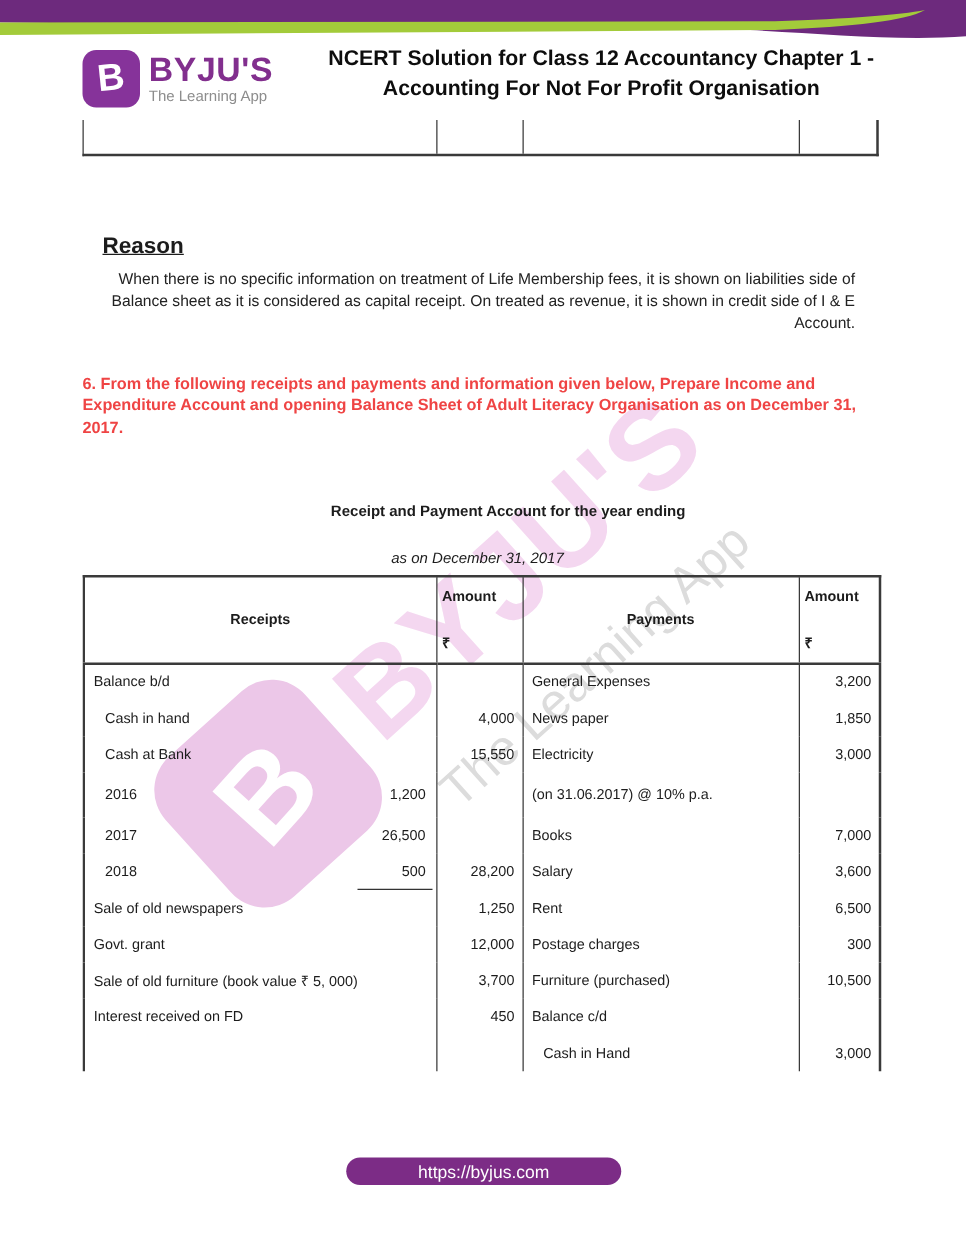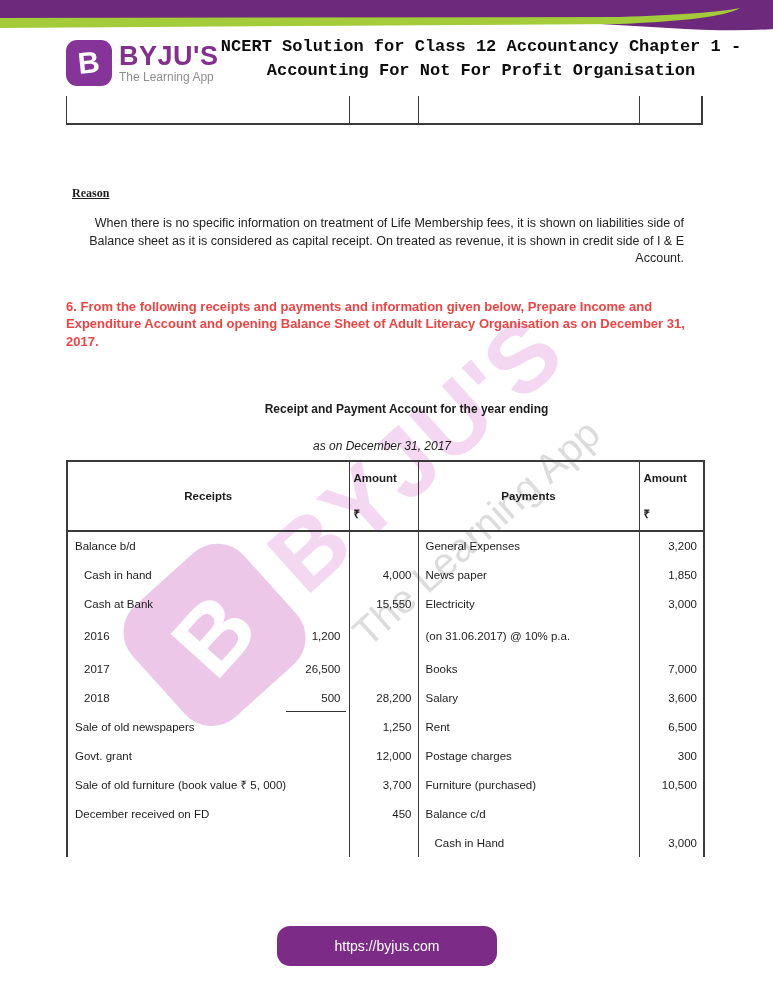--- a/index.html
+++ b/index.html
@@ -16,33 +16,33 @@
     width:46px; height:46px; border-radius:11px; background:#86339a;
     display:flex; align-items:center; justify-content:center;
   }
   .logo-badge span { color:#ffffff; font-size:30px; font-weight:bold; transform:rotate(-6deg); }
   .logo-text { display:flex; flex-direction:column; justify-content:center; }
   .logo-brand { font-size:27px; font-weight:bold; color:#822f8e; letter-spacing:0.5px; line-height:28px; }
   .logo-tagline { font-size:12px; color:#8d8d8d; line-height:14px; }
   
   .page-title {
     position:absolute; left:190px; top:35px; width:582px; z-index:4;
-    text-align:center; font-size:17px; font-weight:bold; line-height:24px; color:#0d0d0d;font-family:Liberation Mono, monospace;
+    text-align:center; font-size:17px; font-weight:bold; line-height:24px; color:#0d0d0d;
   }
   
   .stub {
     position:absolute; left:66px; top:96px; width:637px; height:29px; z-index:2;
     border-left:1.5px solid #3a3a3a; border-right:2px solid #3a3a3a; border-bottom:2px solid #3a3a3a;
   }
   .stub i { position:absolute; top:0; bottom:0; border-left:1.5px solid #3a3a3a; }
   .stub i.v1{ left:282px; } .stub i.v2{ left:351px; } .stub i.v3{ left:572px; }
   
   .reason-heading {
-    position:absolute; left:72px; top:186px; z-index:2;
-    font-size:12px; font-weight:bold; text-decoration:underline;font-family:Liberation Serif, serif;
+    position:absolute; left:82px; top:186px; z-index:2;
+    font-size:18px; font-weight:bold; text-decoration:underline;
   }
   .reason-paragraph {
     position:absolute; left:66px; top:215px; width:618px; z-index:2;
     font-size:12.5px; line-height:17.5px; color:#222222;text-align:right;
   }
   .question-text {
     position:absolute; left:66px; top:298px; width:634px; z-index:2;
     font-size:13px; font-weight:bold; line-height:17.4px; color:#ef4444;
   }
   .stmt-title {
@@ -83,21 +83,21 @@
   .wm-row { display:flex; align-items:center; gap:18px; }
   .wm-badge {
     width:150px; height:150px; border-radius:36px; background:#ecc7e8;
     display:flex; align-items:center; justify-content:center; flex:0 0 auto;
   }
   .wm-badge span { color:#ffffff; font-size:96px; font-weight:bold; transform:rotate(-6deg); }
   .wm-brand { font-size:96px; font-weight:bold; color:#f4d7f0; letter-spacing:2px; white-space:nowrap; }
   .wm-tagline { font-size:40px; color:#dcdcdc; margin:2px 0 0 180px; white-space:nowrap; }
   
   .footer-pill {
-    position:absolute; left:277px; top:926px; width:220px; height:40px; z-index:2;
+    position:absolute; left:277px; top:926px; width:220px; height:22px; z-index:2;
     background:#7c2c86; border-radius:13px; color:#ffffff; font-size:14px;
     display:flex; align-items:center; justify-content:center;
   }
 </style>
 </head>
 <body>
 
 <div class="watermark">
   <div class="wm-row">
     <div class="wm-badge">
@@ -264,21 +264,21 @@
               <span class="subamt"></span>
             </div>
           </td>
           <td class="amt-cell vdiv">3,700</td>
           <td class="pay-cell vdiv"><span class="plabel">Furniture (purchased)</span></td>
           <td class="amt-cell vdiv">10,500</td>
         </tr>
         <tr>
           <td class="receipt-cell">
             <div class="inner">
-              <span class="rlabel">December received on FD</span>
+              <span class="rlabel">Interest received on FD</span>
               <span class="subamt"></span>
             </div>
           </td>
           <td class="amt-cell vdiv">450</td>
           <td class="pay-cell vdiv"><span class="plabel">Balance c/d</span></td>
           <td class="amt-cell vdiv"></td>
         </tr>
         <tr>
           <td class="receipt-cell">
             <div class="inner">

